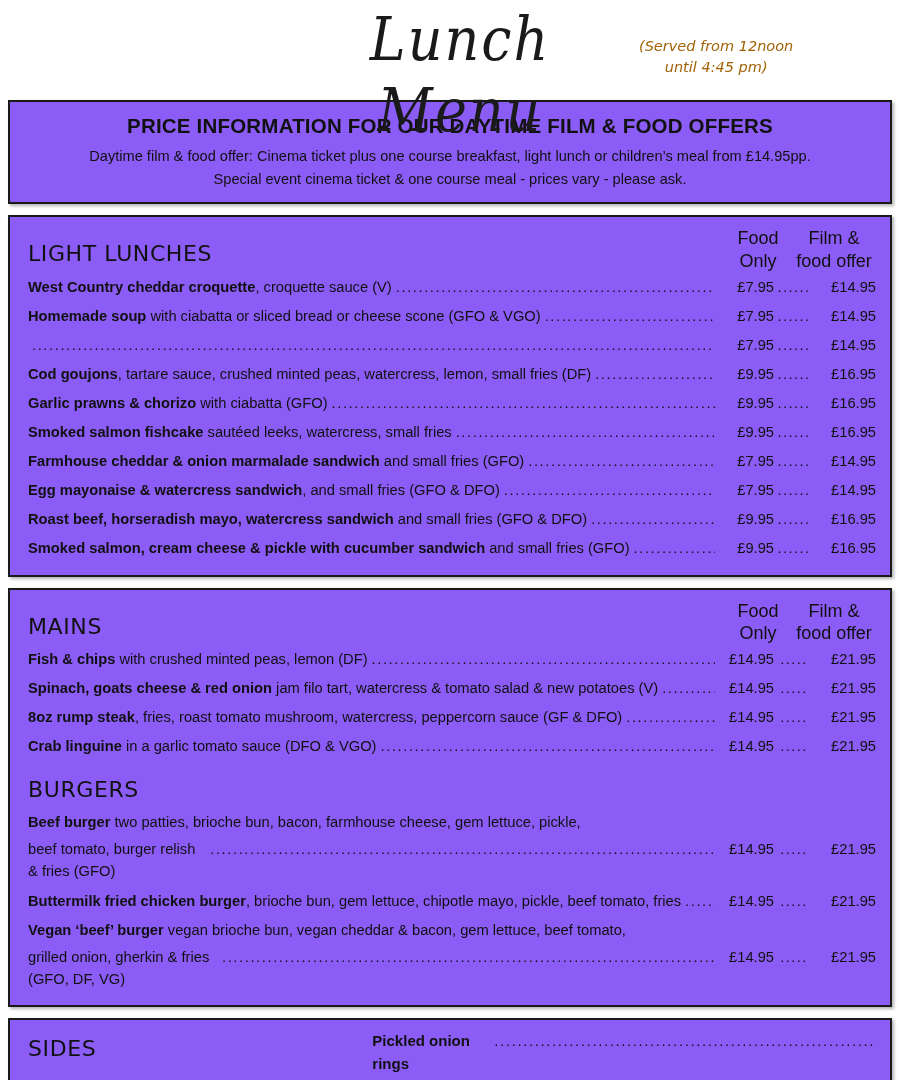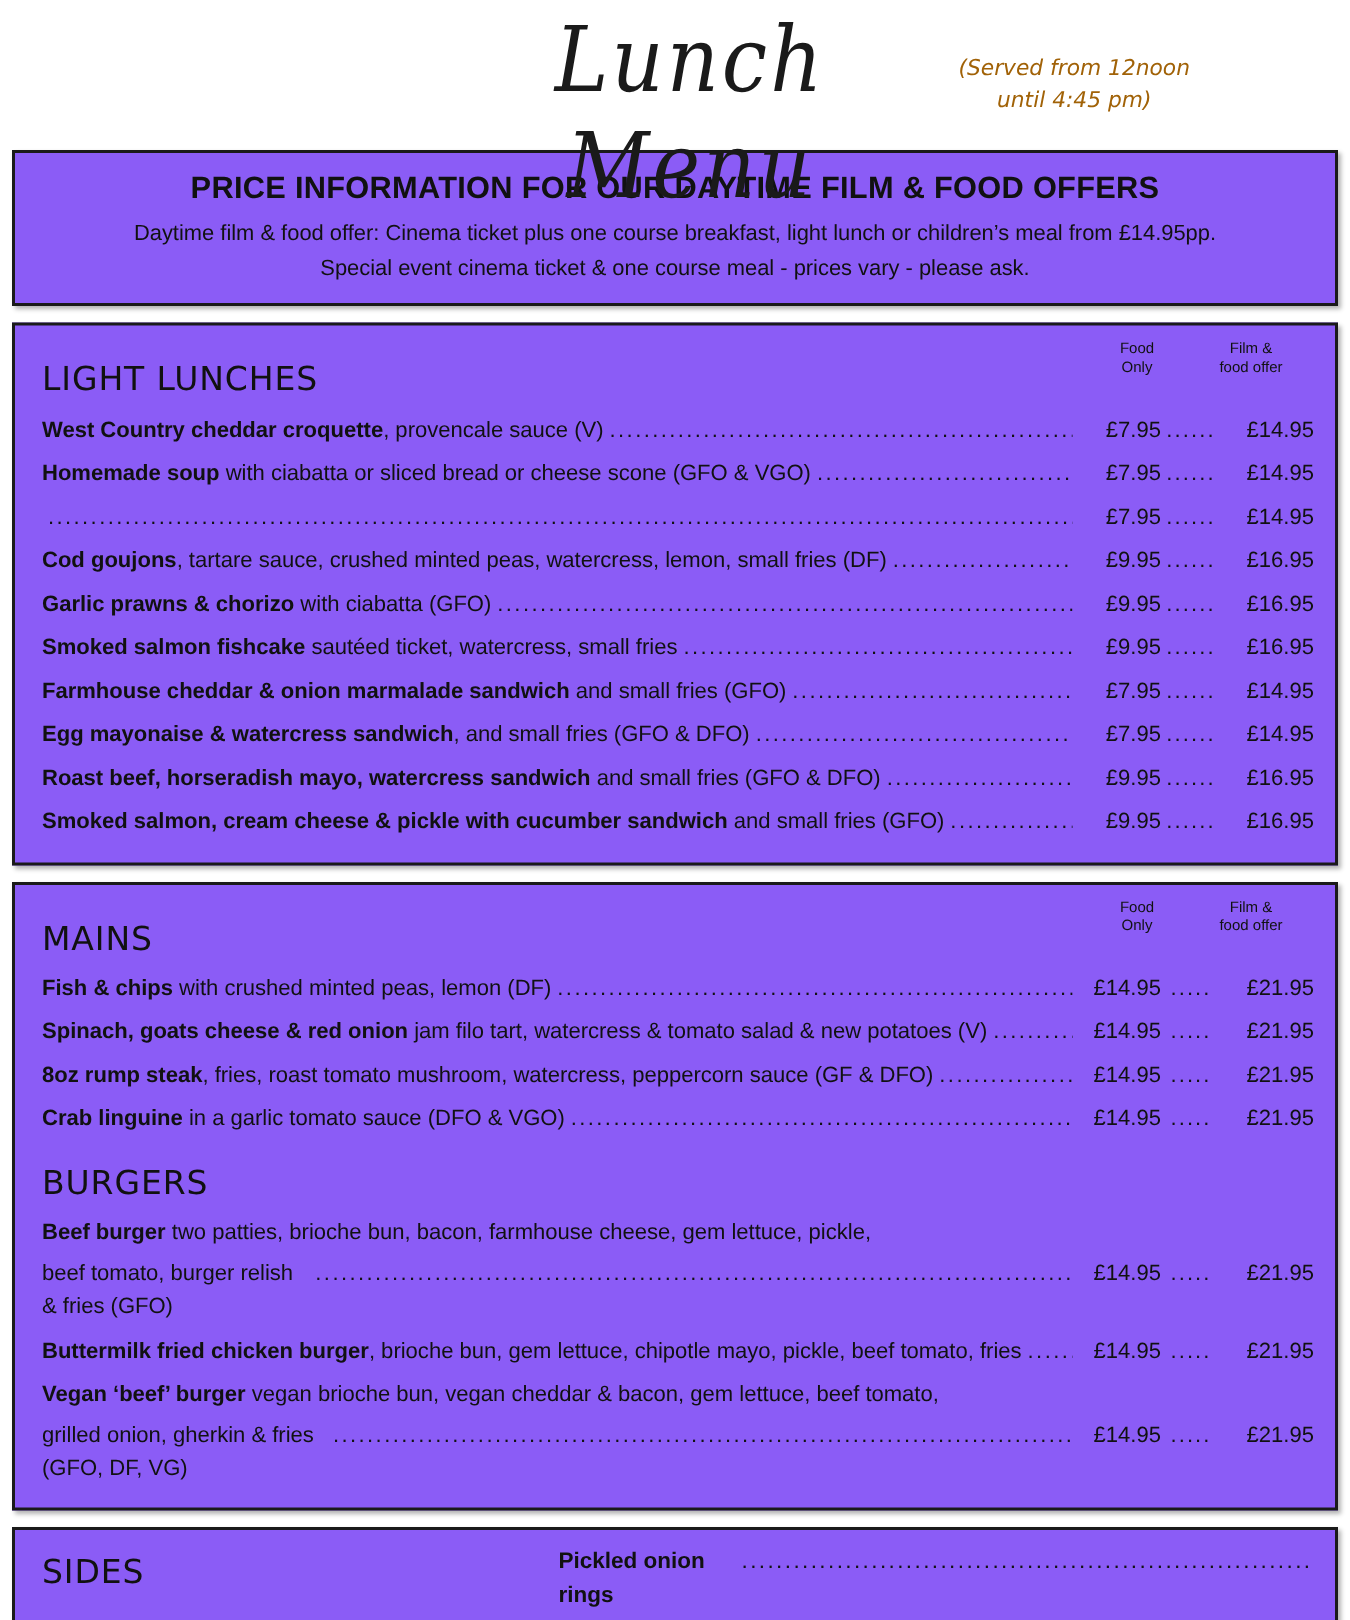--- a/index.html
+++ b/index.html
@@ -76,21 +76,21 @@
   
   .section-box { padding: 8px 14px 12px 14px; position: relative; }
 
   .col-head {
     position: absolute;
     right: 14px;
     top: 10px;
     display: flex;
     gap: 6px;
     text-align: center;
-    font-size: 10px;
+    font-size: 18px;
     line-height: 1.25;
   }
   .col-head .ch-food { width: 56px; }
   .col-head .ch-offer { width: 84px; }
 
   .sec-title {
     font-family: "DejaVu Sans", sans-serif;
     font-size: 22px;
     font-weight: 400;
     letter-spacing: .6px;
@@ -178,21 +178,21 @@
       <div>Film &amp;</div>
       <div>food offer</div>
     </div>
   </div>
 
   <div class="sec-title">
     <span>LIGHT LUNCHES</span>
   </div>
   <div>
     <div class="item">
-      <span class="txt"><b>West Country cheddar croquette</b><span>, provencale sauce (V)</span></span>
+      <span class="txt"><b>West Country cheddar croquette</b><span>, croquette sauce (V)</span></span>
       <span class="leader">.................................................................................................................................</span>
       <span class="p1">£7.95</span>
       <span class="dots-mid">......</span>
       <span class="p2">£14.95</span>
     </div>
     <div class="item">
       <span class="txt"><b>Homemade soup</b><span> with ciabatta or sliced bread or cheese scone (GFO &amp; VGO)</span></span>
       <span class="leader">.................................................................................................................................</span>
       <span class="p1">£7.95</span>
       <span class="dots-mid">......</span>
@@ -212,21 +212,21 @@
       <span class="p2">£16.95</span>
     </div>
     <div class="item">
       <span class="txt"><b>Garlic prawns &amp; chorizo</b><span> with ciabatta (GFO)</span></span>
       <span class="leader">.................................................................................................................................</span>
       <span class="p1">£9.95</span>
       <span class="dots-mid">......</span>
       <span class="p2">£16.95</span>
     </div>
     <div class="item">
-      <span class="txt"><b>Smoked salmon fishcake</b><span> sautéed ticket, watercress, small fries</span></span>
+      <span class="txt"><b>Smoked salmon fishcake</b><span> sautéed leeks, watercress, small fries</span></span>
       <span class="leader">.................................................................................................................................</span>
       <span class="p1">£9.95</span>
       <span class="dots-mid">......</span>
       <span class="p2">£16.95</span>
     </div>
   </div>
 
   <div>
     <div class="item">
       <span class="txt"><b>Farmhouse cheddar &amp; onion marmalade sandwich</b><span> and small fries (GFO)</span></span>

